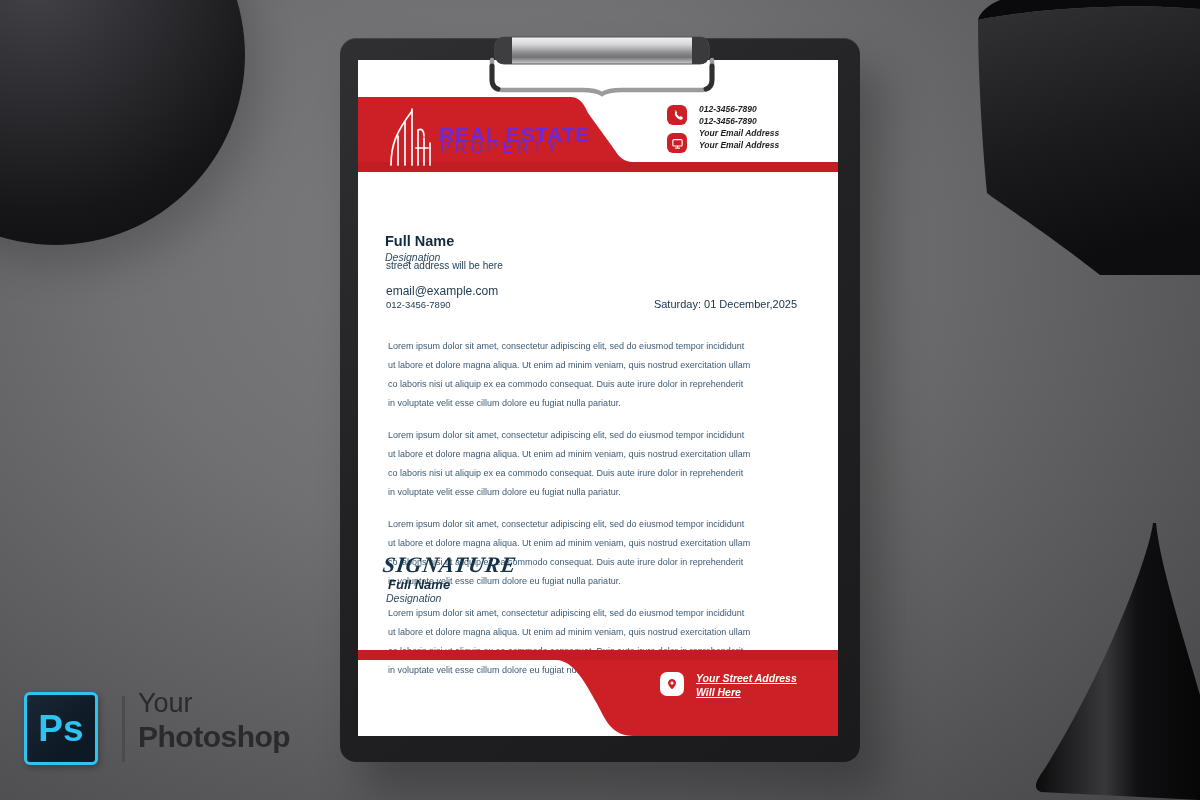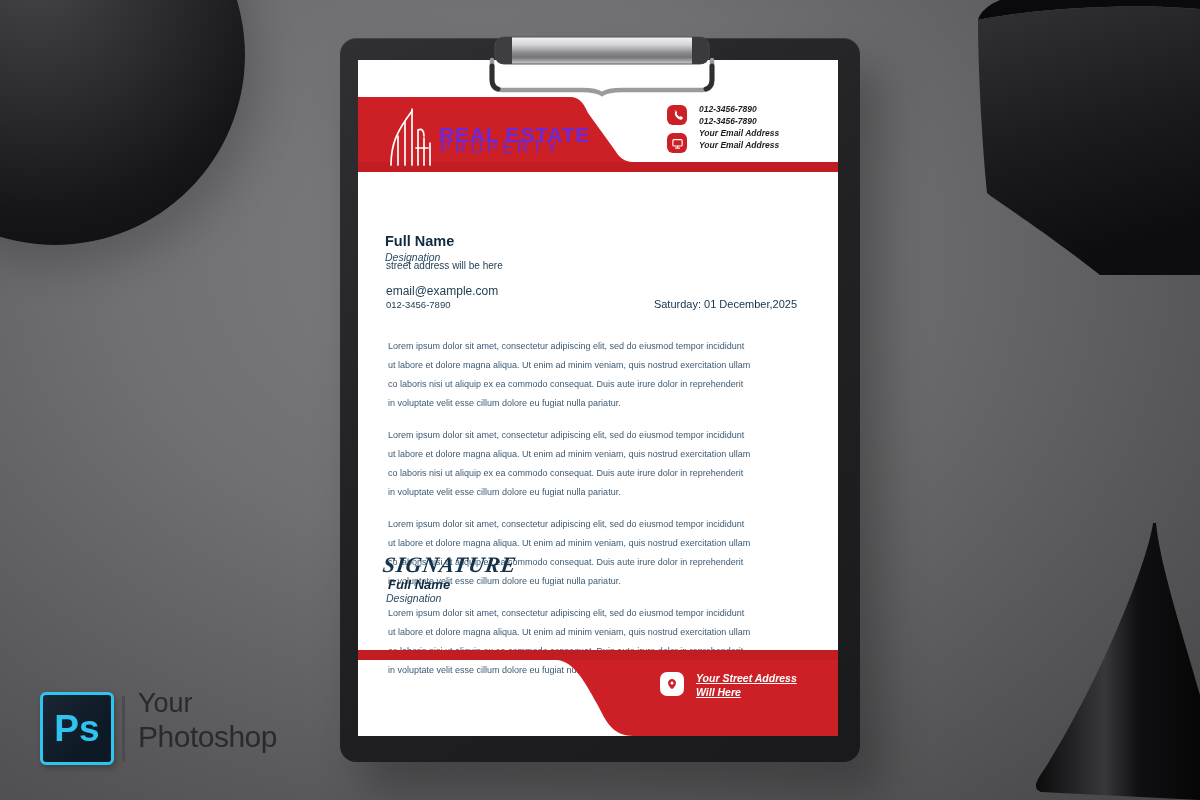--- a/index.html
+++ b/index.html
@@ -49,29 +49,29 @@
   .sig-name{position:absolute;left:30px;top:517px;font-size:13px;font-weight:700;font-style:italic;color:#102a3e;}
   .sig-desig{position:absolute;left:28px;top:532px;font-size:10.5px;font-style:italic;color:#2c4b63;}
   
   .ftr-svg{position:absolute;left:0;top:588px;}
   .loc-icon{position:absolute;left:302px;top:612px;width:24px;height:24px;border-radius:7px;background:#ffffff;display:flex;align-items:center;justify-content:center;}
   .ftr-text{position:absolute;left:338px;top:611px;color:#ffffff;font-size:10.5px;font-style:italic;font-weight:700;line-height:14px;white-space:pre-line;text-decoration:underline;}
   
   .clip{position:absolute;left:478px;top:36px;}
   
   .ps-badge{
-    position:absolute;left:40px;top:692px;width:68px;height:67px;border-radius:6px;
+    position:absolute;left:24px;top:692px;width:68px;height:67px;border-radius:6px;
     border:3px solid #2fc3f1;background:linear-gradient(135deg,#1a2734 0%,#0d1925 70%);
     display:flex;align-items:center;justify-content:center;
     box-shadow:2px 3px 6px rgba(0,0,0,0.25);
   }
   .ps-badge span{color:#2fc3f1;font-size:37px;font-weight:700;line-height:1;}
   .ps-divider{position:absolute;left:122px;top:696px;width:3px;height:66px;background:#4b4b4e;}
   .adobe-line{position:absolute;left:138px;top:690px;font-size:27px;font-weight:400;color:#2b292b;line-height:1;}
-  .photoshop-line{position:absolute;left:138px;top:722px;font-size:30px;font-weight:400;color:#2b292b;line-height:1;letter-spacing:-0.5px;}
+  .photoshop-line{position:absolute;left:138px;top:722px;font-size:30px;font-weight:700;color:#2b292b;line-height:1;letter-spacing:-0.5px;}
 </style>
 </head>
 <body>
 
 <div class="sphere"></div>
 <svg class="cube-svg" width="240" height="275" viewBox="0 0 240 275">
   <defs>
     <linearGradient id="cubeFace" x1="0" y1="0" x2="0.25" y2="1">
       <stop offset="0" stop-color="#323235"></stop>
         <stop offset="55%" stop-color="#1b1b1e"></stop>

